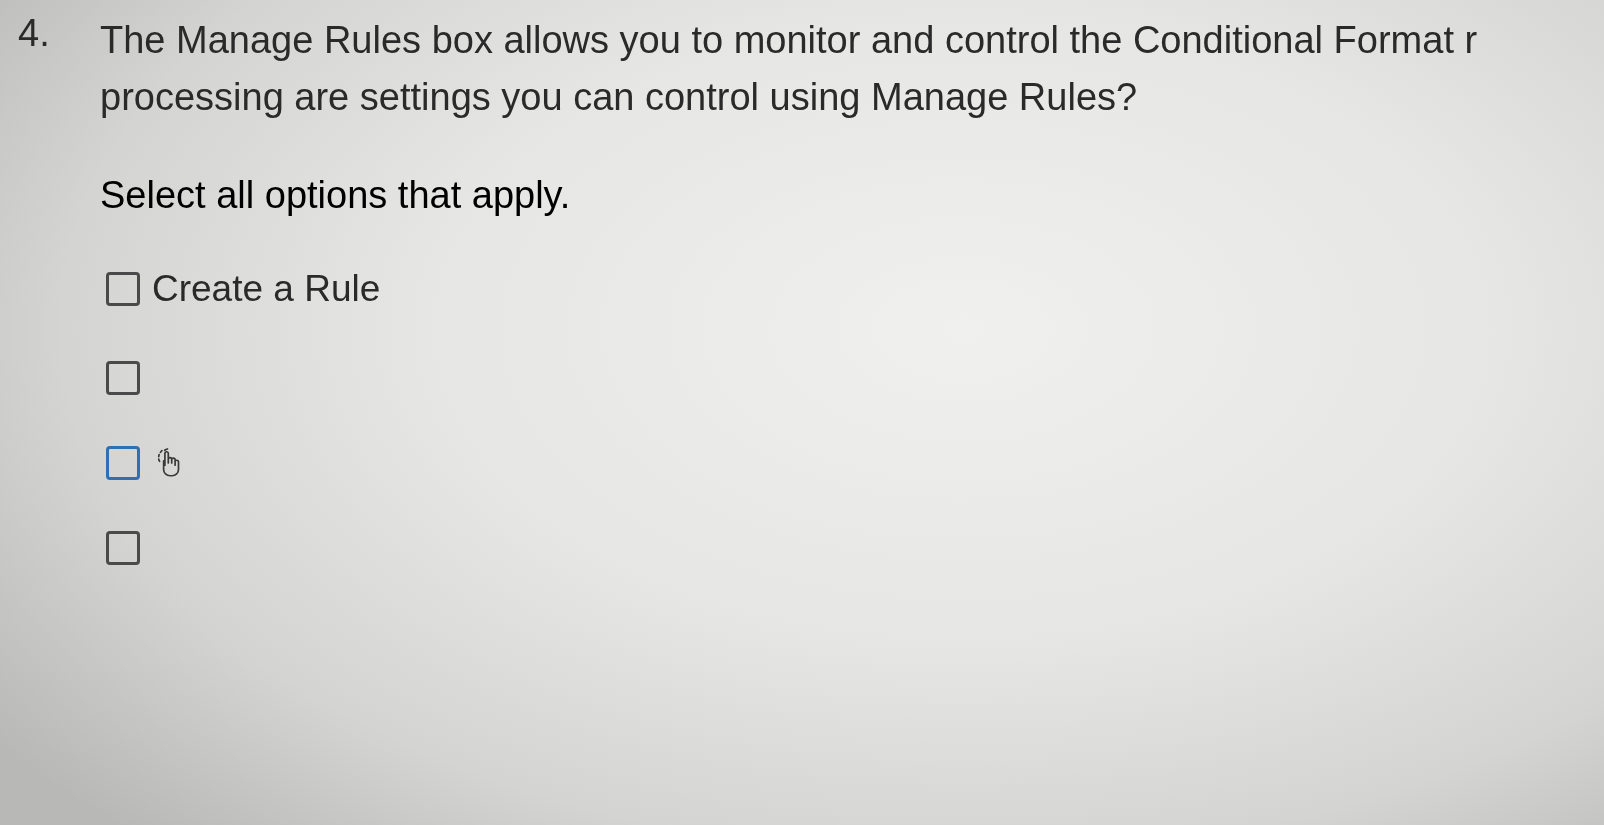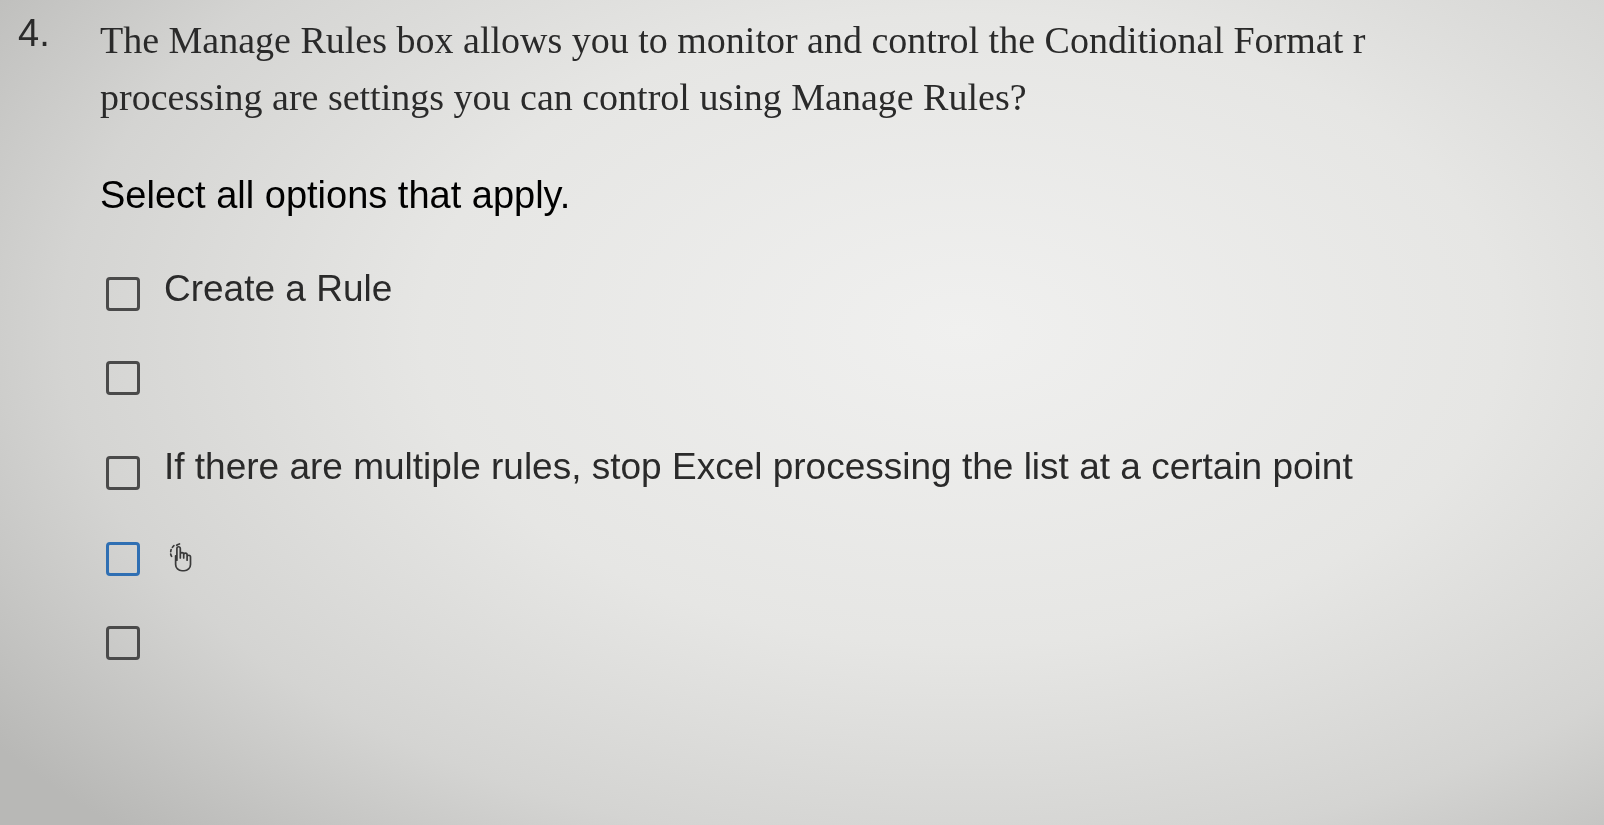--- a/index.html
+++ b/index.html
@@ -35,39 +35,38 @@
     margin-right: 0;
   }
   .q-text {
     font-size: 38px;
     line-height: 1.5;
     color: #2a2a2a;
     margin-bottom: 48px;
     padding-right: 8px;
     white-space: nowrap;
     overflow: hidden;
-    font-family: Liberation Serif, serif;
   }
   .q-text-line2 {
     display: block;
     white-space: normal;
   }
   .instruction {
     font-size: 38px;
     color: #000000;
     margin-bottom: 50px;
   }
   .options {
     padding-left: 6px;
   }
   .option-row {
     display: flex;
-    align-items: flex-end;
+    align-items: center;
     margin-bottom: 50px;
-    gap: 24px;
+    gap: 12px;
   }
   .checkbox {
     width: 34px;
     height: 34px;
     border: 3px solid #4a4a4a;
     border-radius: 4px;
     background: transparent;
     flex-shrink: 0;
     box-sizing: border-box;
   }
@@ -111,26 +110,20 @@
         <div class="checkbox"></div>
         <div class="option-label">
           <span>Create a Rule</span>
         </div>
       </div>
 
       <div class="option-row">
         <div class="checkbox"></div>
       </div>
 
-      <div class="option-row">
-        <div class="checkbox"></div>
-        <div class="option-label">
-          <span>If there are multiple rules, stop Excel processing the list at a certain point</span>
-        </div>
-      </div>
 
       <div class="option-row">
         <div class="checkbox selected"></div>
         <div class="option-label">
           <span class="cursor-icon">
             <svg viewBox="0 0 32 32" fill="none" stroke="#3a3a3a" stroke-width="1.6">
               <path d="M10 14 v8 a6 6 0 0 0 6 6 h2 a6 6 0 0 0 6 -6 v-7 a1.6 1.6 0 0 0 -3.2 0 v3 M20.8 15 v-2 a1.6 1.6 0 0 0 -3.2 0 v3 M17.6 16 v-3.5 a1.6 1.6 0 0 0 -3.2 0 v3.5 M14.4 16 V7 a1.6 1.6 0 0 0 -3.2 0 v11" stroke-linecap="round" stroke-linejoin="round"></path>
               <path d="M11 4 a6 6 0 0 1 2.6 -1.2 M7 6 a8 8 0 0 1 1.4 -1.6 M5.4 10 a8 8 0 0 1 0.4 -2 M6.2 14.4 a8 8 0 0 1 -0.8 -2" stroke-linecap="round"></path>
             </svg>
           </span>

